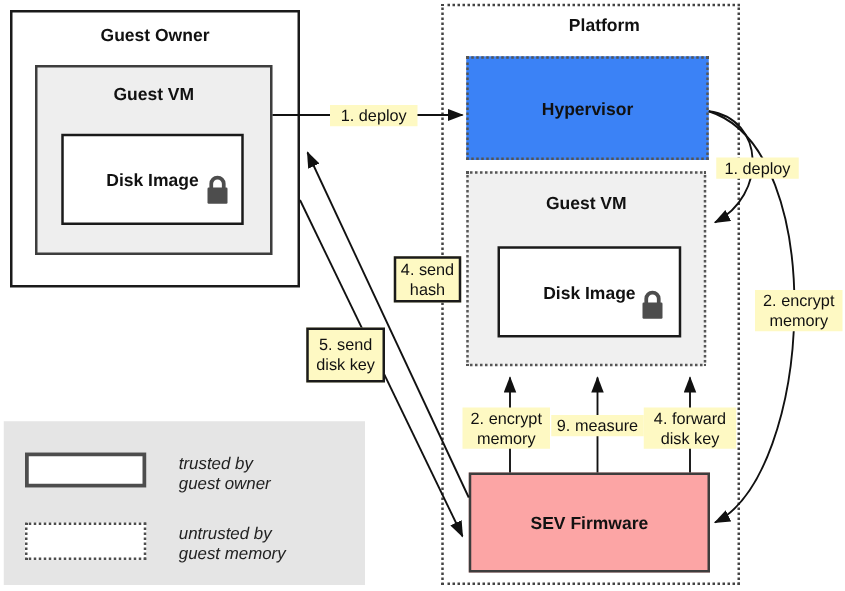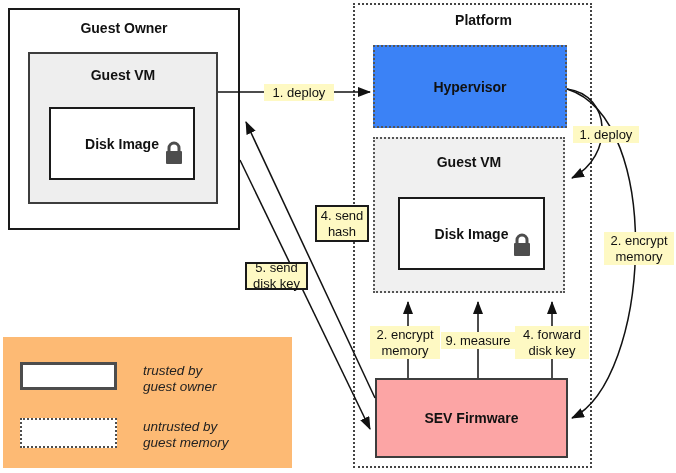--- a/index.html
+++ b/index.html
@@ -32,27 +32,27 @@
 
   
   #arrows{left:0;top:0;width:676px;height:473px;z-index:2;pointer-events:none;}
 
   
   .float-lbl{z-index:3;}
   #label-deploy-left{left:264px;top:84px;width:70px;height:17px;}
   #label-deploy-right{left:573px;top:126px;width:66px;height:17px;}
   #label-encrypt-right{left:604px;top:232px;width:70px;height:33px;}
   #label-send-hash{left:288px;top:205px;width:54px;height:37px;border:2px solid #1a1a1a;margin-left:27px;}
-  #label-send-disk-key{left:245px;top:262px;width:63px;height:28px;border:2px solid #1a1a1a;}
+  #label-send-disk-key{left:245px;top:262px;width:63px;height:44px;border:2px solid #1a1a1a;}
   #label-encrypt-bottom{left:370px;top:326px;width:70px;height:33px;}
   #label-measure{left:441px;top:332px;width:74px;height:17px;}
   #label-forward{left:515px;top:326px;width:74px;height:33px;}
 
   
-  #legend{left:3px;top:337px;width:289px;height:131px;background:#fdba74;z-index:1;}
+  #legend{left:3px;top:337px;width:289px;height:131px;background:#e5e5e5;z-index:1;}
   #legend-swatch-trusted{left:17px;top:25px;width:97px;height:28px;border:3px solid #4d4d4d;background:#fff;}
   #legend-swatch-untrusted{left:17px;top:81px;width:97px;height:30px;border:2px dotted #4d4d4d;background:#fff;}
   .legend-text{left:140px;width:130px;font-size:13.5px;line-height:15.5px;color:#222;}
   #legend-trusted-label{top:26px;}
   #legend-untrusted-label{top:82px;}
 </style>
 </head>
 <body>
 
 <div class="abs" id="platform"></div>

